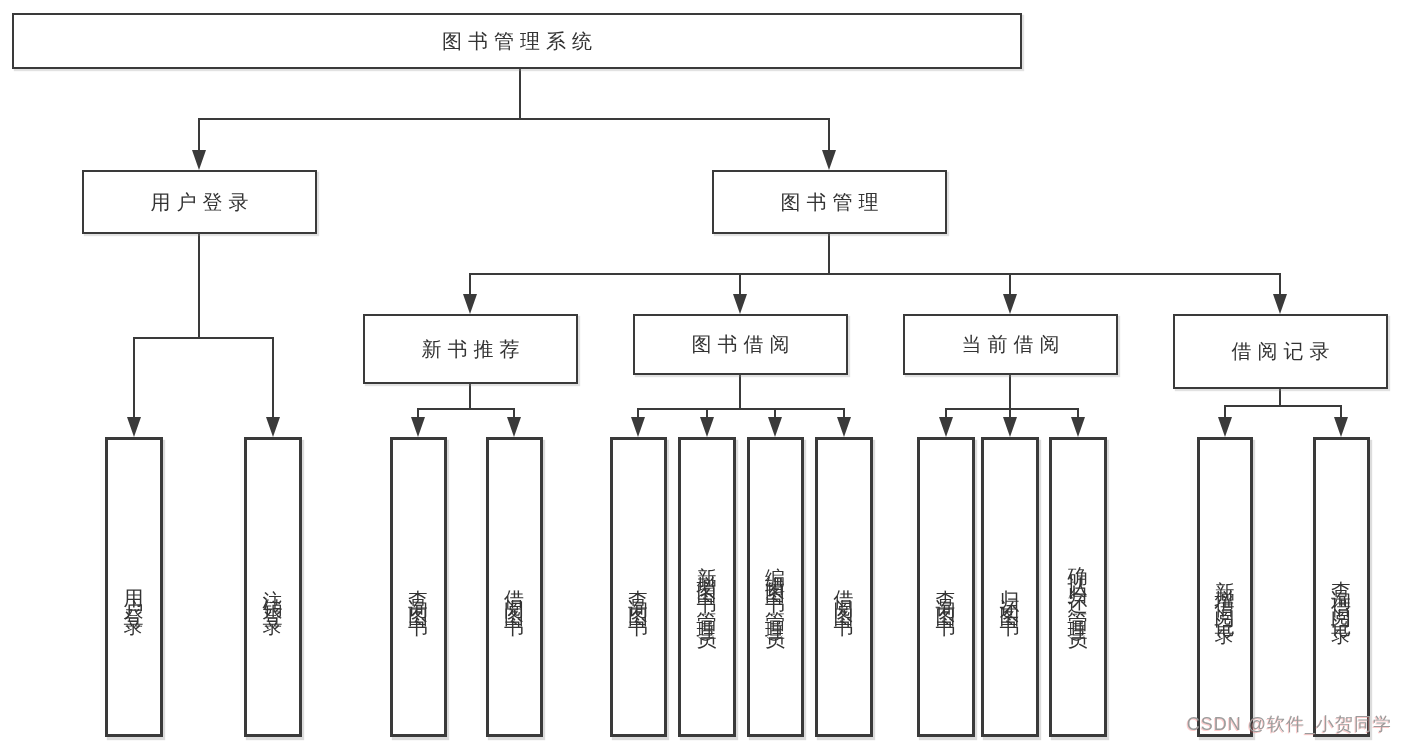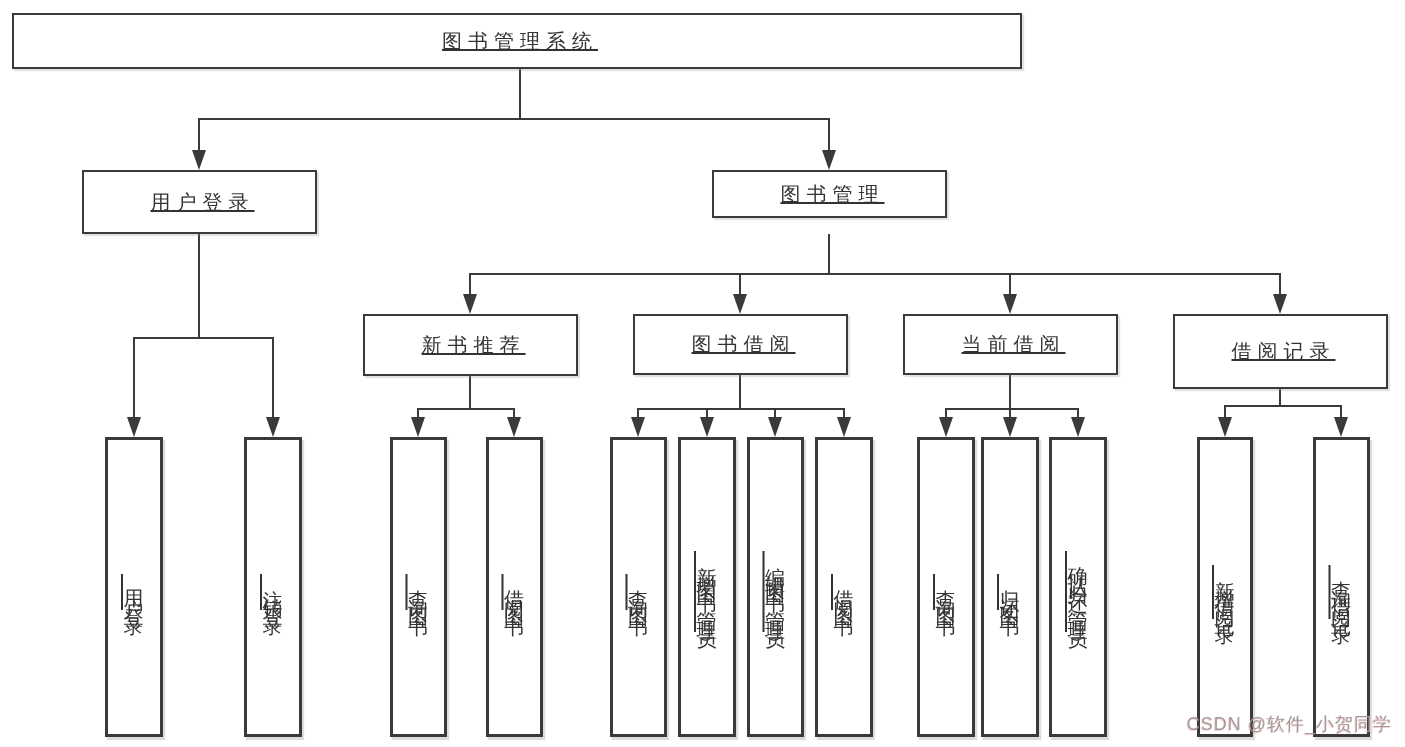--- a/index.html
+++ b/index.html
@@ -14,21 +14,20 @@
   }
   .node {
     position: absolute;
     box-sizing: border-box;
     background: #ffffff;
     border: 2px solid #3a3a3a;
     display: flex;
     align-items: center;
     justify-content: center;
     text-align: left;
-    text-decoration: underline;
   }
   .node.h {
     font-size: 20px;
     letter-spacing: 6px;
     box-shadow: 2px 2px 1px rgba(150,150,150,0.28);
   }
   .node.h span { margin-right: -6px;  }
   .node.v {
     border-width: 3px;
     box-shadow: 2px 3px 1px rgba(140,140,140,0.30);
@@ -124,25 +123,25 @@
       <div class="arrowhead" style="left:1334px;top:417px"></div>
     </div>
 
   <div class="node h" style="left:12px;top:13px;width:1010px;height:56px">
     <span>图书管理系统</span>
   </div>
 
   <div class="node h" style="left:82px;top:170px;width:235px;height:64px">
     <span>用户登录</span>
   </div>
-  <div class="node h" style="left:712px;top:170px;width:235px;height:48px">
+  <div class="node h" style="left:712px;top:170px;width:235px;height:64px">
     <span>图书管理</span>
   </div>
 
-  <div class="node h" style="left:363px;top:314px;width:215px;height:62px">
+  <div class="node h" style="left:363px;top:314px;width:215px;height:70px">
     <span>新书推荐</span>
   </div>
   <div class="node h" style="left:633px;top:314px;width:215px;height:61px">
     <span>图书借阅</span>
   </div>
   <div class="node h" style="left:903px;top:314px;width:215px;height:61px">
     <span>当前借阅</span>
   </div>
   <div class="node h" style="left:1173px;top:314px;width:215px;height:75px">
     <span>借阅记录</span>

